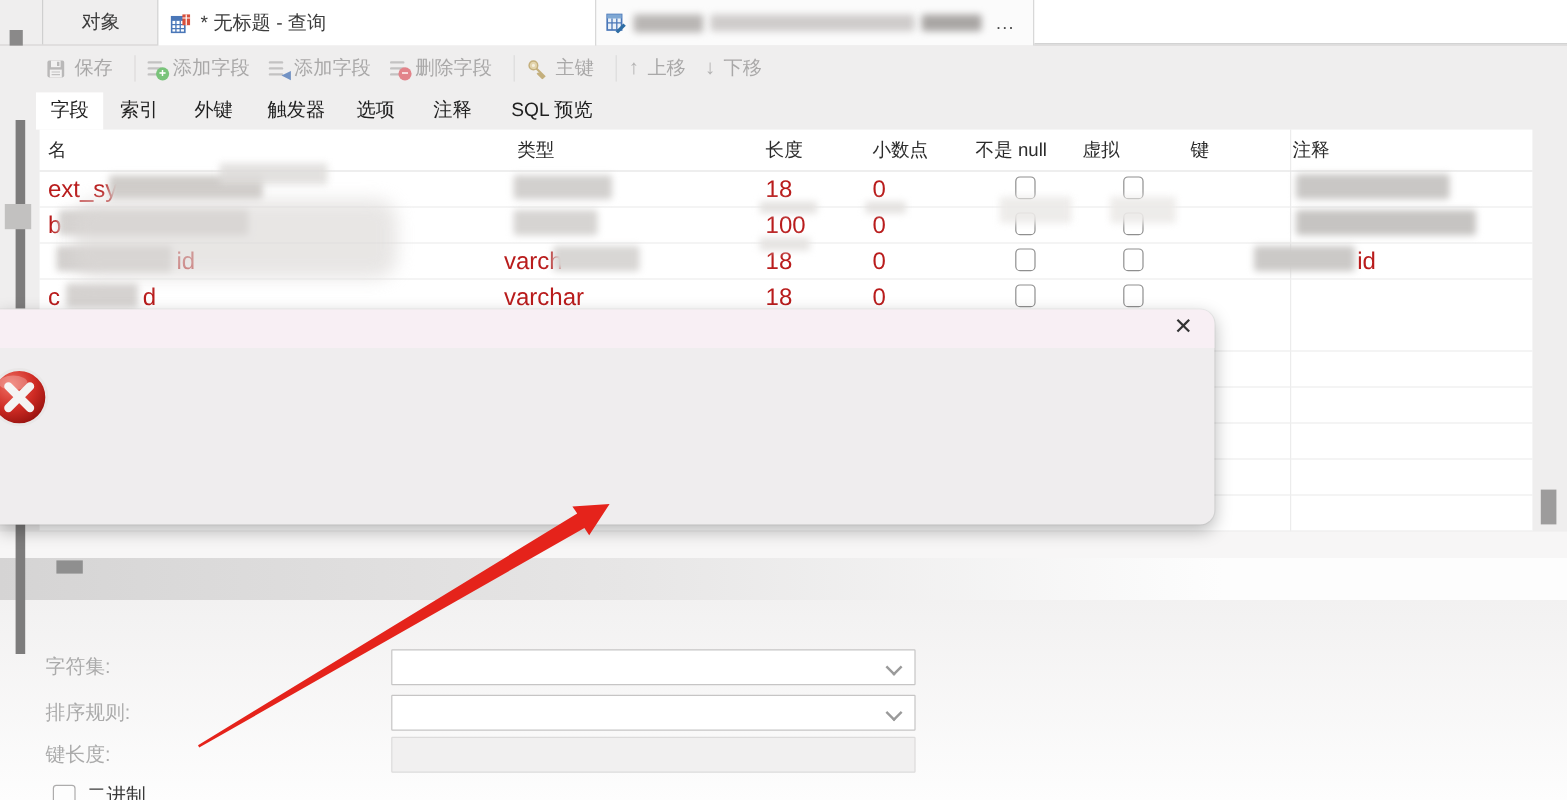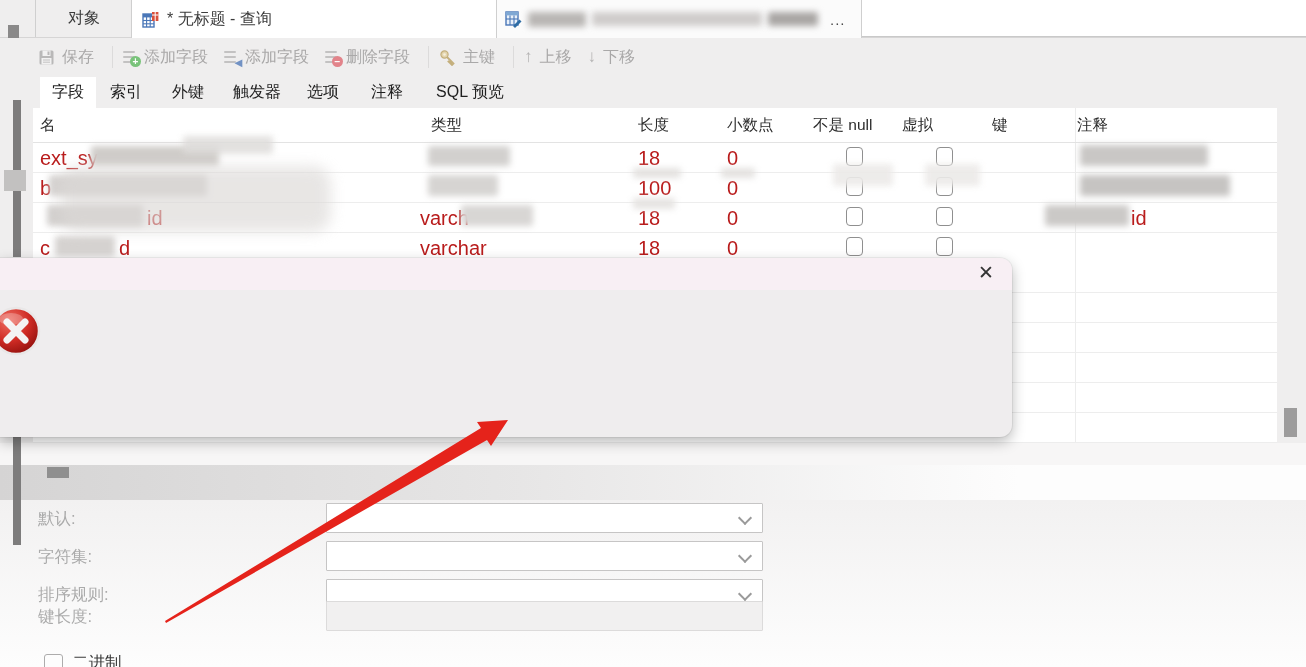--- a/index.html
+++ b/index.html
@@ -25,21 +25,21 @@
   .bars{position:relative;width:14px;height:14px;}
   .bars i{position:absolute;left:0;width:12px;height:2px;background:#c3c2c2;border-radius:1px;}
   .bars i:nth-child(1){top:1px}.bars i:nth-child(2){top:6px}.bars i:nth-child(3){top:11px}
   .badge{position:absolute;right:-4px;bottom:-3px;width:11px;height:11px;border-radius:50%;
          color:#fff;font-size:10px;line-height:11px;text-align:center;font-weight:bold;}
   .badge.green{background:#79c37a;}
   .badge.red{background:#e2838a;}
   .badge.blue-arrow{background:transparent;color:#7292c4;font-size:13px;bottom:-4px;right:-5px;font-weight:bold;}
   .arrow-glyph{font-size:17px;color:#b3b2b2;line-height:16px;}
   
-  .viewtabs{position:absolute;top:77px;left:0;right:0;height:31px;display:flex;padding-left:40px;font-size:16px;color:#1f1f1f;}
+  .viewtabs{position:absolute;top:77px;left:0;right:0;height:31px;display:flex;padding-left:30px;font-size:16px;color:#1f1f1f;}
   .vtab{height:31px;display:flex;align-items:center;justify-content:center;}
   .vtab.active{background:#fff;}
   
   .table-wrap{position:absolute;left:33px;top:108px;width:1244px;height:335px;background:#fff;
               border-bottom:1px solid #d9d9d9;}
   .thead{position:absolute;top:0;left:0;right:0;height:34px;border-bottom:1px solid #e3e3e3;
          font-size:15.5px;color:#2c2c2c;}
   .hc{position:absolute;top:7px;}
   .col-line{position:absolute;left:1042px;top:0;bottom:0;width:1px;background:#ececec;}
   .trow{position:absolute;left:0;right:0;height:30px;border-bottom:1px solid #ededed;font-size:20px;color:#b91c1c;}
@@ -281,39 +281,33 @@
     <div class="trow" style="top:304px"></div>
 
     <div class="smudge" style="left:28px;top:58px;width:270px;height:66px;background:#dcd9d7;opacity:.65;"></div>
   </div>
 
   <div class="band1"></div>
   <div class="band2"></div>
   <div class="grip"></div>
 
   <div class="form">
-    <div class="frow" style="top:3px">
-      <span class="flabel">默认:</span>
-      <span class="ffield">
-          <span class="chev"></span>
-        </span>
-    </div>
     <div class="frow" style="top:79px">
       <span class="flabel">排序规则:</span>
       <span class="ffield">
           <span class="chev"></span>
         </span>
     </div>
     <div class="frow" style="top:41px">
       <span class="flabel">字符集:</span>
       <span class="ffield">
           <span class="chev"></span>
         </span>
     </div>
-    <div class="frow" style="top:101px">
+    <div class="frow" style="top:114px">
       <span class="flabel">键长度:</span>
       <span class="ffield disabled"></span>
     </div>
     <span class="bin-box"></span>
     <span class="bin-label">二进制</span>
   </div>
 
   <div class="lbar1"></div>
   <div class="lthumb"></div>
   <div class="lbar2"></div>

